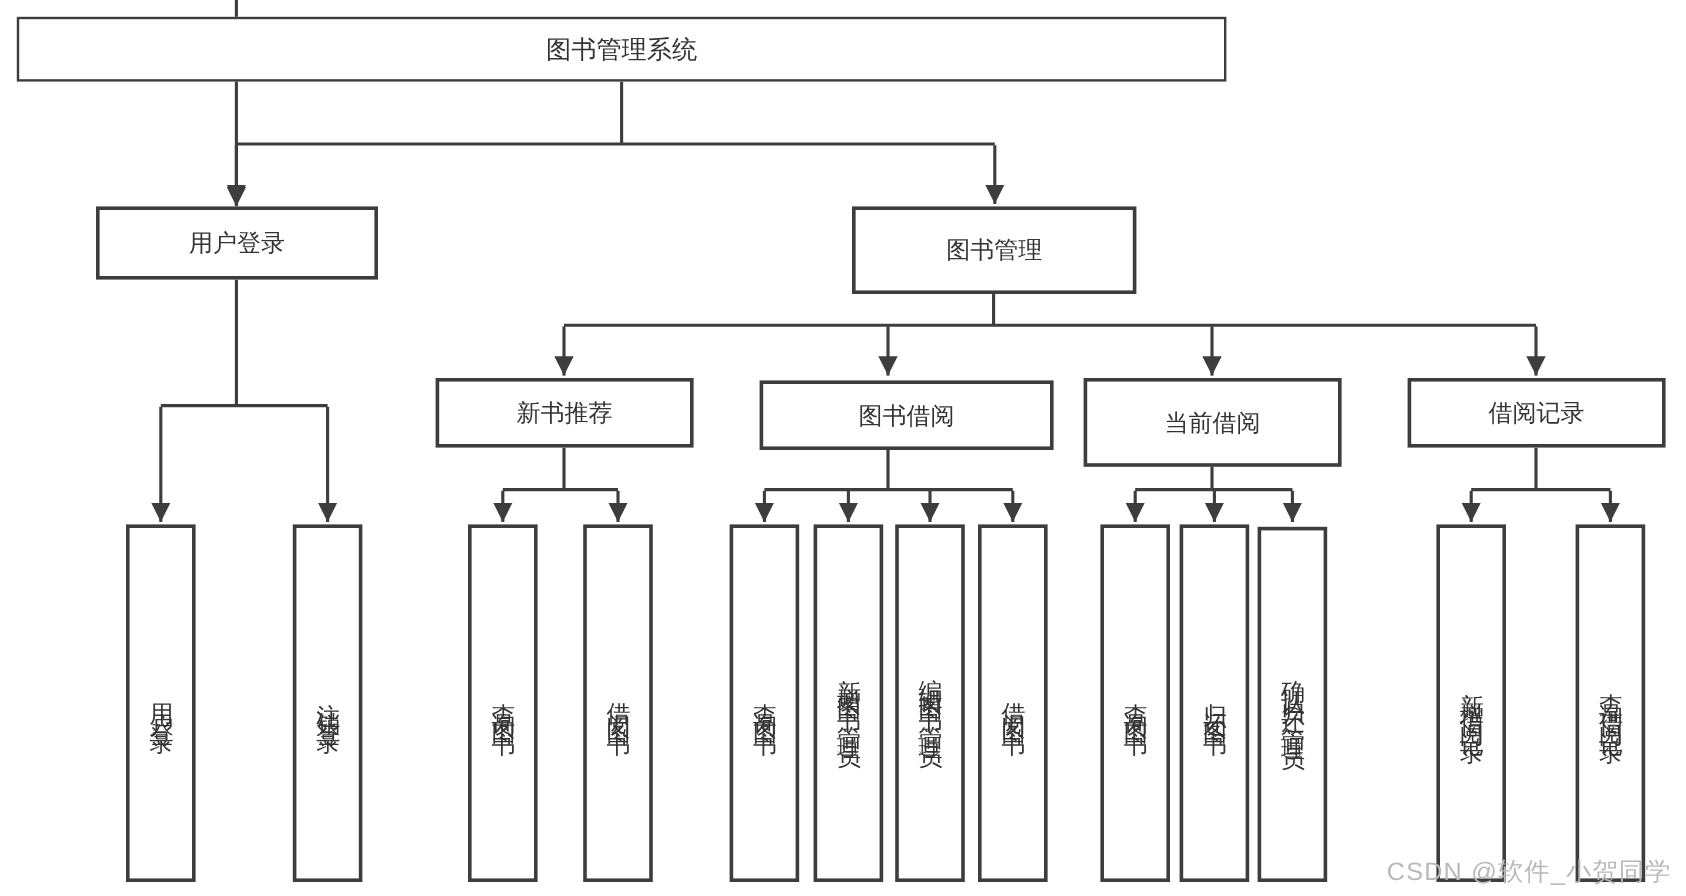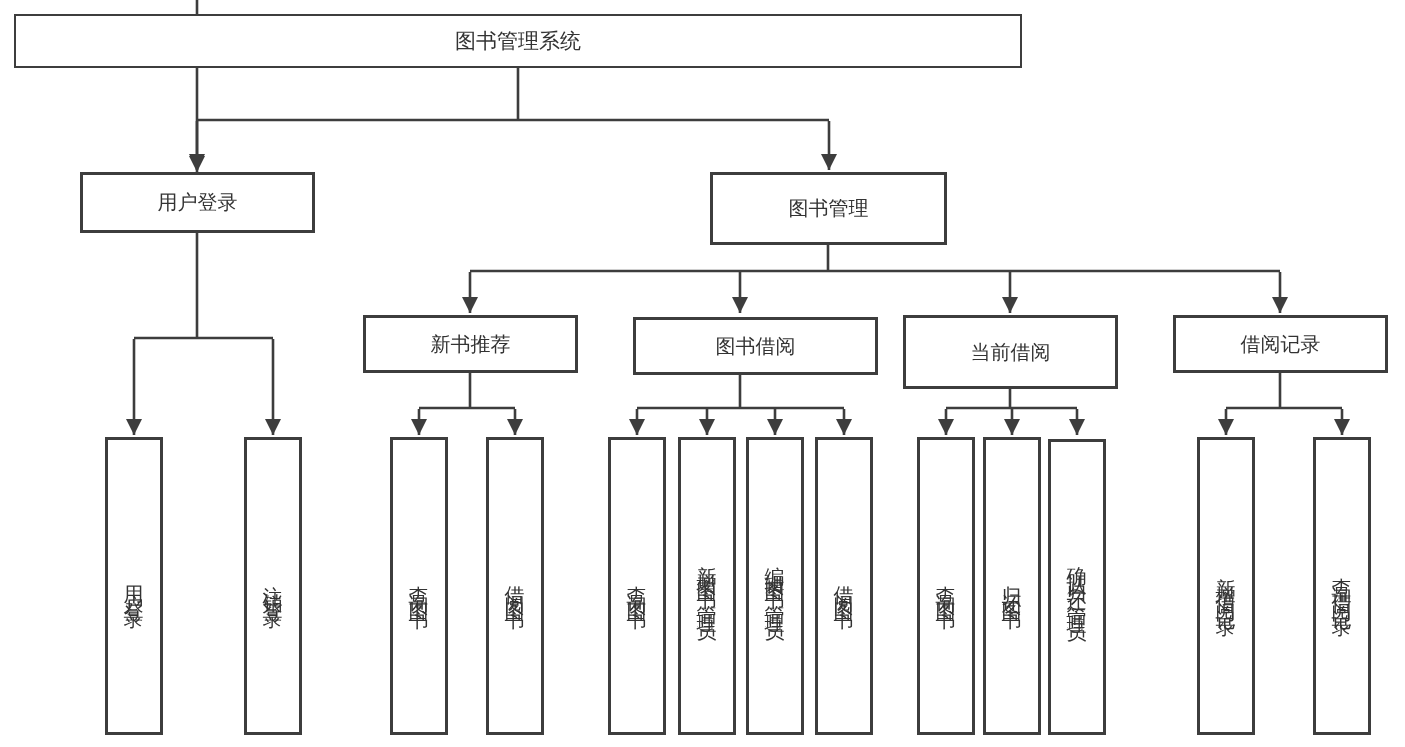--- a/index.html
+++ b/index.html
@@ -182,14 +182,15 @@
     <span class="vtext">确认归还（管理员）</span>
   </div>
 
   <div class="box vnode" style="left:1197px; top:437px; width:58px; height:298px;">
     <span class="vtext">新增借阅记录</span>
   </div>
   <div class="box vnode" style="left:1313px; top:437px; width:58px; height:298px;">
     <span class="vtext">查询借阅记录</span>
   </div>
 
+  <div class="watermark">CSDN @软件_小贺同学</div>
 
 </div>
 
 </body></html>

